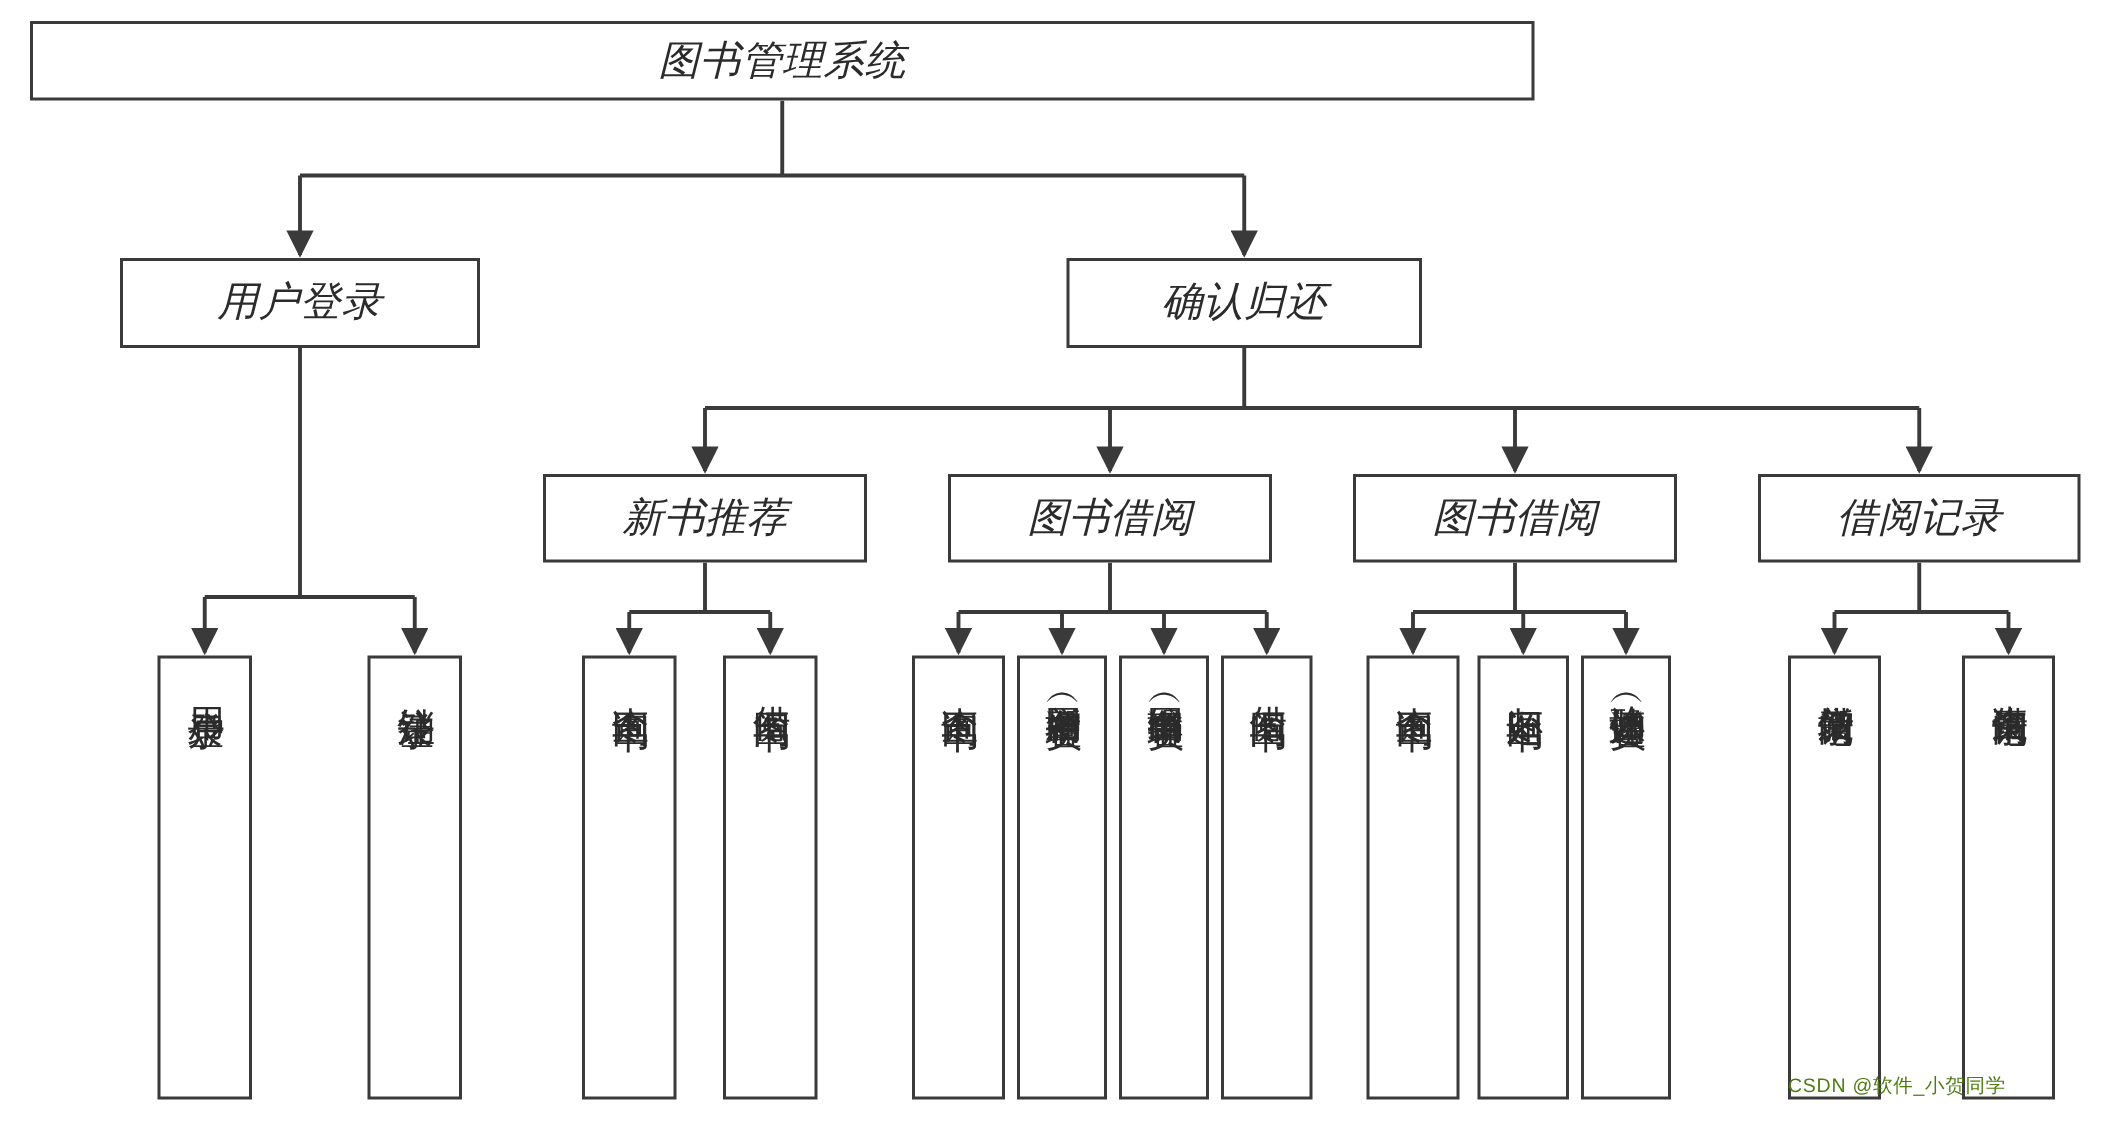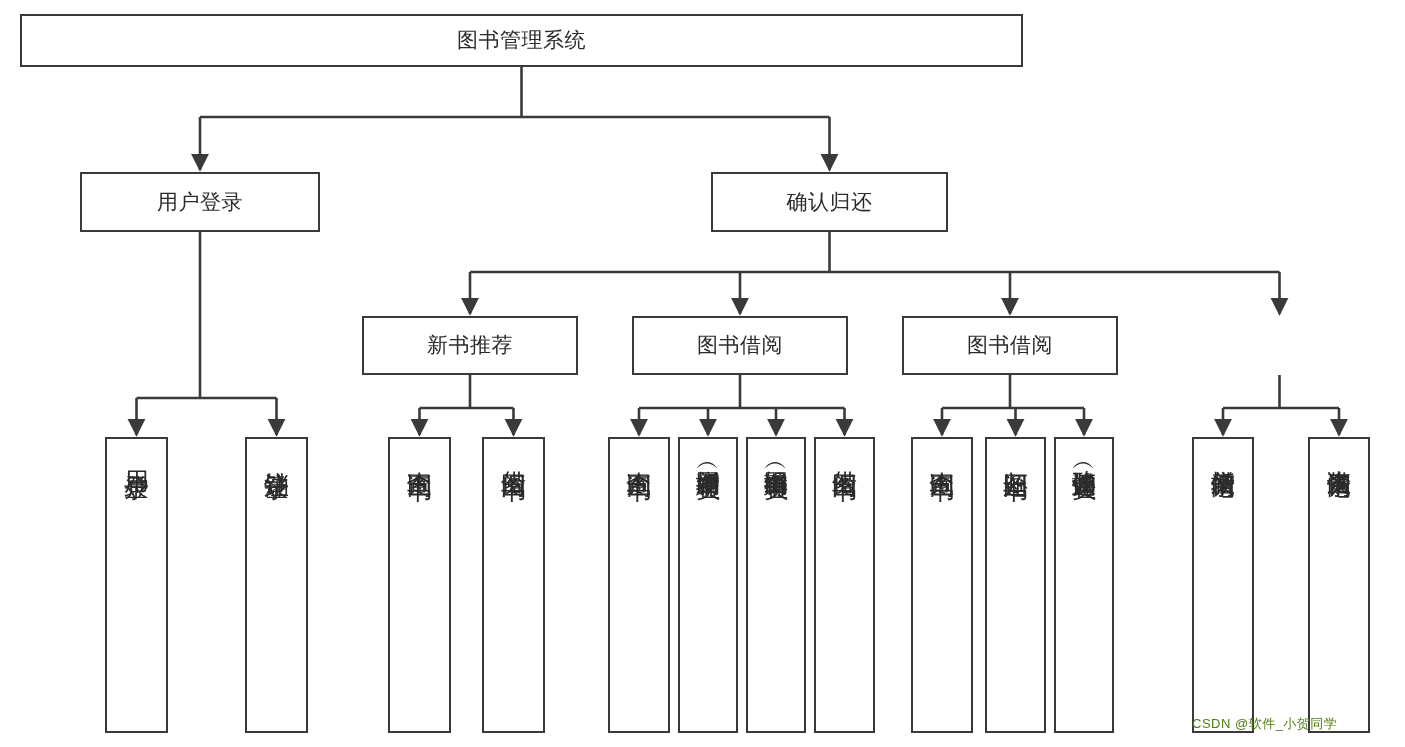--- a/index.html
+++ b/index.html
@@ -34,21 +34,22 @@
     color: #2b2b2b;
   }
   .node .label {
     display: block;
     text-align: center;
     line-height: 1.18;
     letter-spacing: 0.5px;
   }
   .node.horiz .label {
     writing-mode: horizontal-tb;
-    font-size: 21px;
+    font-size: 27px;
+    font-style: italic;
   }
   .node.vert {
     align-items: flex-start;
     padding-top: 12px;
   }
   .node.vert .label {
     writing-mode: vertical-rl;
     text-orientation: upright;
     font-size: 25px;
     line-height: 1.0;
@@ -128,20 +129,23 @@
 
   <div class="node horiz" style="left: 362px; top: 316px; width: 216px; height: 59px;">
     <span class="label">新书推荐</span>
   </div>
   <div class="node horiz" style="left: 632px; top: 316px; width: 216px; height: 59px;">
     <span class="label">图书借阅</span>
   </div>
   <div class="node horiz" style="left: 902px; top: 316px; width: 216px; height: 59px;">
     <span class="label">图书借阅</span>
   </div>
+  <div class="node horiz" style="left: 1172px; top: 316px; width: 215px; height: 59px;">
+    <span class="label">借阅记录</span>
+  </div>
 
   <div class="node vert" style="left: 105px; top: 437px; width: 63px; height: 296px;">
     <span class="label">用户登录</span>
   </div>
   <div class="node vert" style="left: 245px; top: 437px; width: 63px; height: 296px;">
     <span class="label">注销登录</span>
   </div>
   <div class="node vert" style="left: 388px; top: 437px; width: 63px; height: 296px;">
     <span class="label">查询图书</span>
   </div>

